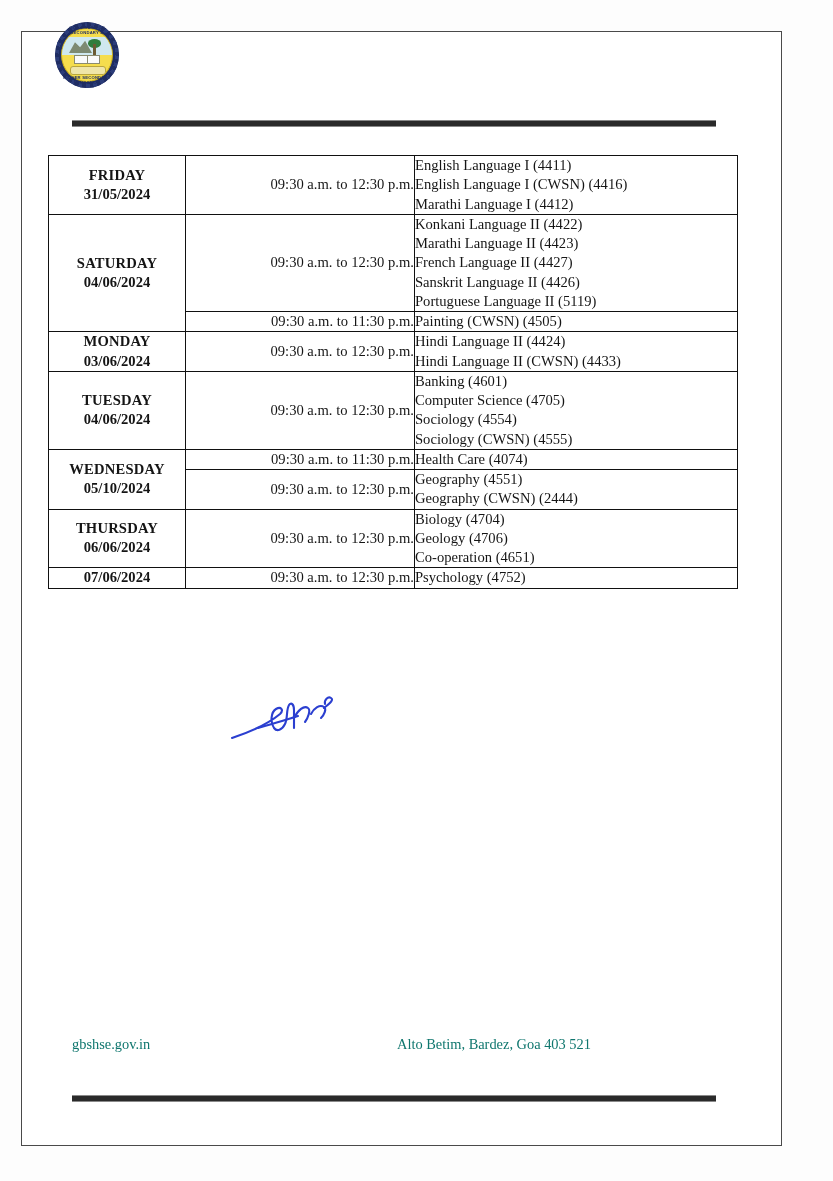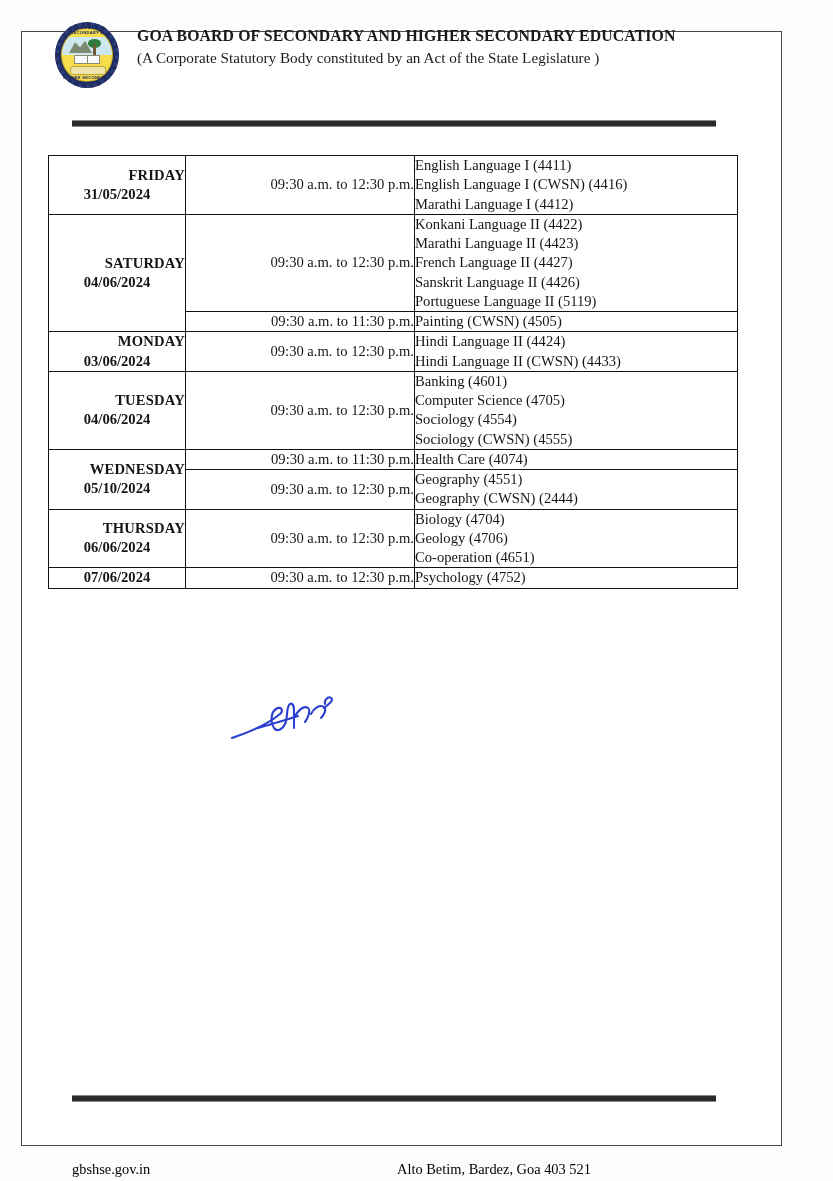--- a/index.html
+++ b/index.html
@@ -171,21 +171,21 @@
     color: #151515;
   }
   td.day {
     width: 136px;
     text-align: center;
     font-weight: bold;
     font-size: 14.4px;
     padding: 4px 2px;
     line-height: 1.34;
   }
-  td.day .dayname { display: block; letter-spacing: .2px; text-align: right; }
+  td.day .dayname { display: block; letter-spacing: .2px; }
   td.day .daydate { display: block; }
   td.time {
     width: 228px;
     text-align: right;
     padding: 6px 4px;
     font-size: 14.8px;
   }
   td.subjects {
     padding: 5px 4px 5px 9px;
     text-align: left;
@@ -217,26 +217,26 @@
     top: 1095px;
     width: 644px;
     height: 5px;
     background: #2a2a2a;
     border-top: 1px solid #8a8a8a;
     border-bottom: 1px solid #8a8a8a;
   }
   #footer {
     position: absolute;
     left: 72px;
-    top: 1161px;
+    top: 1036px;
     width: 644px;
     display: flex;
     align-items: flex-start;
     font-size: 14.4px;
-    color: #000000;
+    color: #0f766e;
   }
   #footer-site { width: 200px; text-align: left; }
   #footer-address { flex: 1; text-align: center; }
   #footer-phone { width: 200px; text-align: right; padding-right: 42px; }
 </style>
 </head>
 <body>
 
 <div id="page">
   <div id="page-sheet"></div>
@@ -251,24 +251,20 @@
           <div class="seal-hill"></div>
           <div class="seal-palm-leaf"></div>
           <div class="seal-palm-trunk"></div>
           <div class="seal-book"></div>
           <div class="seal-scroll"></div>
         </div>
         <div class="seal-text-top">GOA BOARD OF SECONDARY &amp;</div>
         <div class="seal-text-bot">HIGHER SECONDARY EDUCATION</div>
       </div>
     </div>
-    <div id="titles">
-      <div id="org-title">GOA BOARD OF SECONDARY AND HIGHER SECONDARY EDUCATION</div>
-      <div id="org-subtitle">(A Corporate Statutory Body constituted by an Act of the State Legislature )</div>
-    </div>
   </div>
   <div id="header-rule"></div>
 
   <table id="schedule">
     <tbody>
         <tr>
           <td class="day">
             <span class="dayname">FRIDAY</span>
             <span class="daydate">31/05/2024</span>
           </td>

